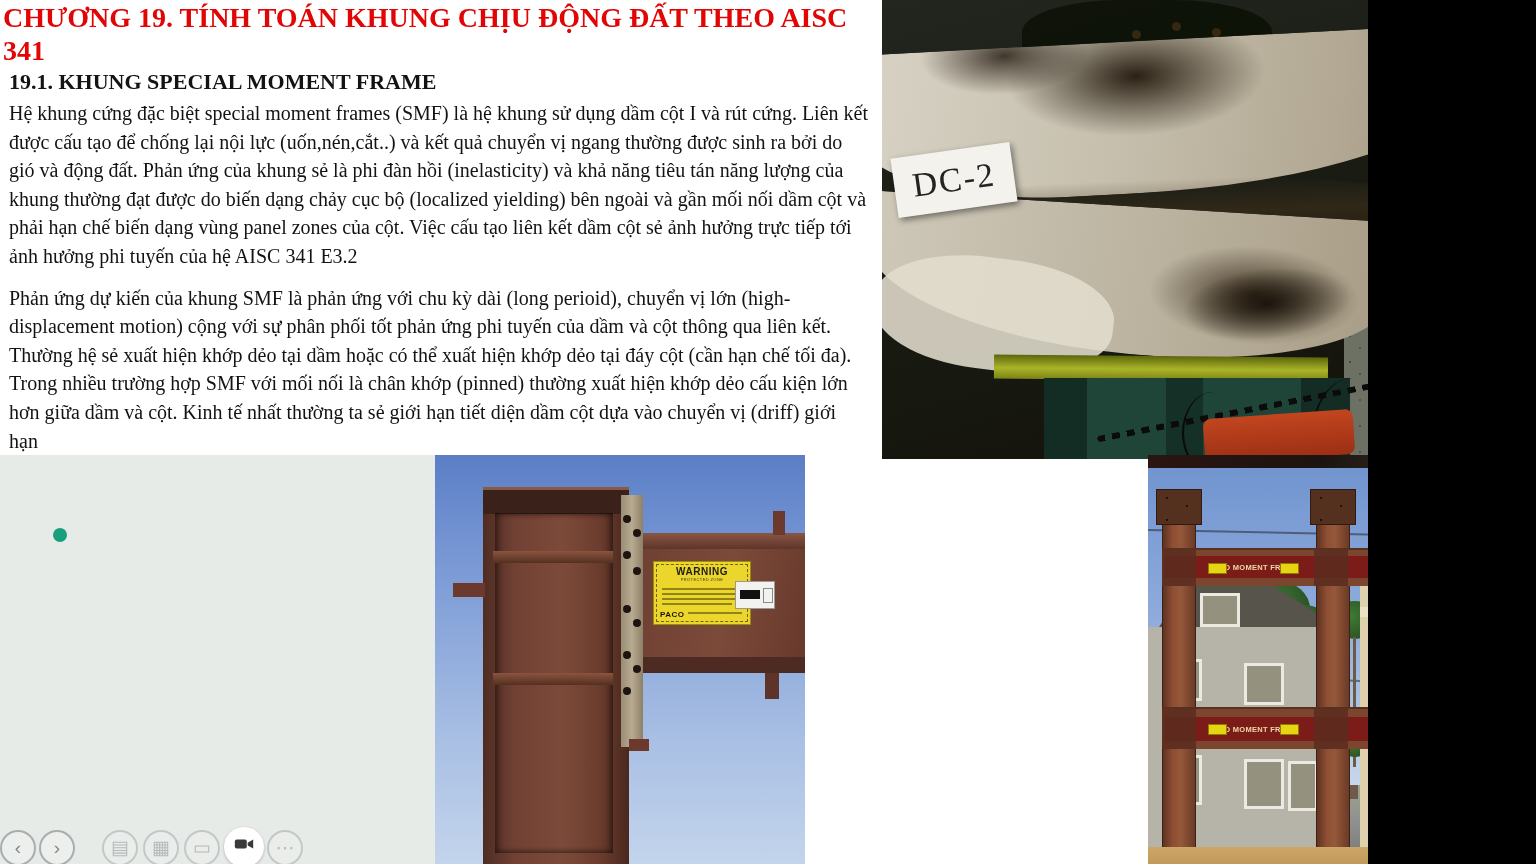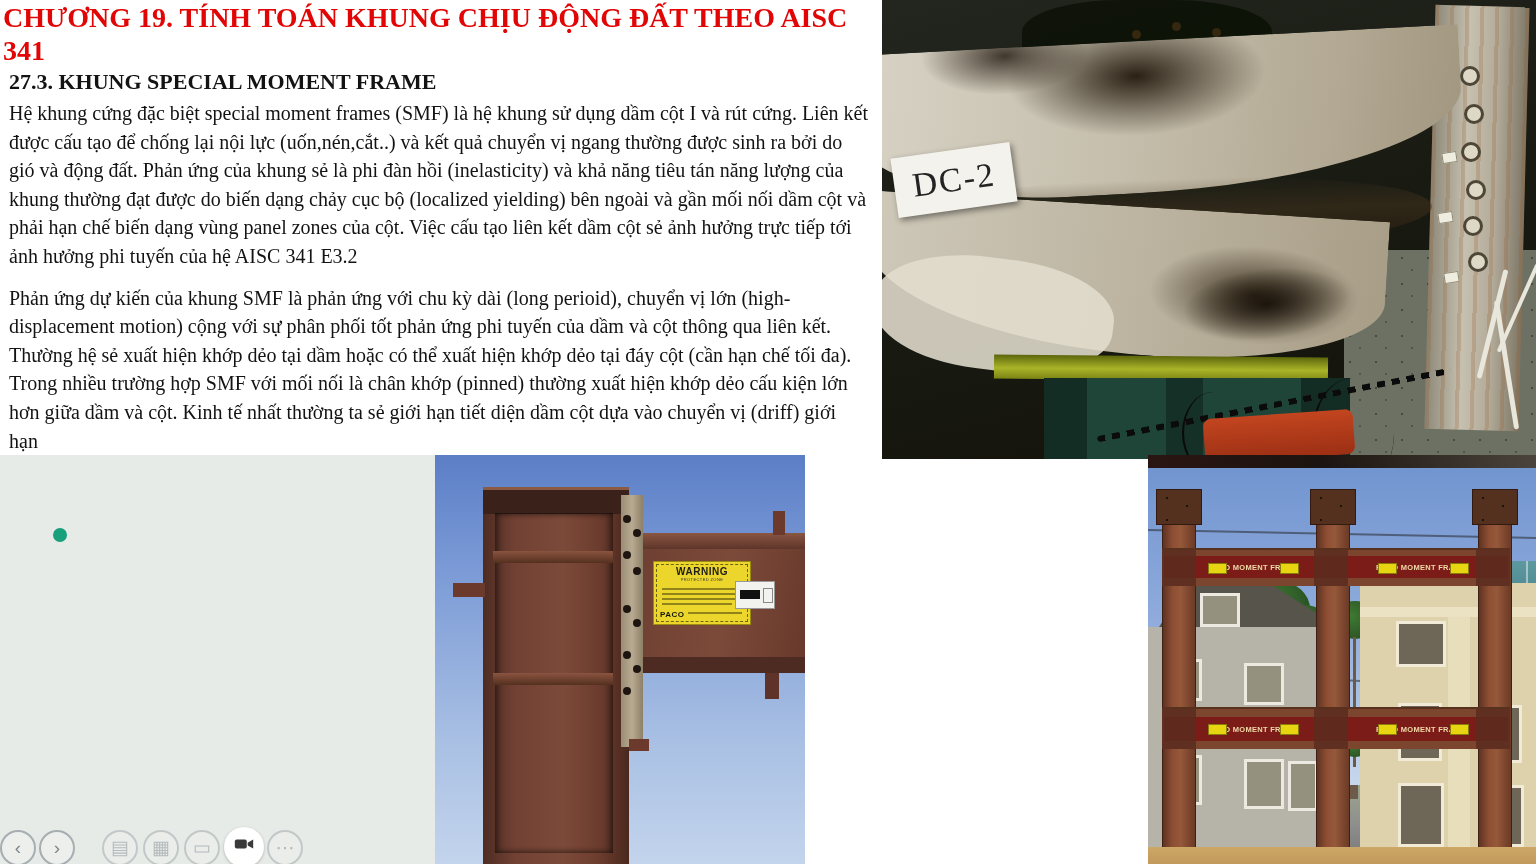--- a/index.html
+++ b/index.html
@@ -1,16 +1,16 @@
 <!DOCTYPE html>
 <html><head>
 <meta charset="utf-8">
 <style>
   html,body{margin:0;padding:0;background:#000;}
-  .stage{position:relative;width:1536px;height:864px;overflow:hidden;background:#fff;
+  .stage{position:relative;width:1368px;height:864px;overflow:hidden;background:#fff;
          font-family:"Liberation Sans","DejaVu Sans",sans-serif;}
   .abs{position:absolute;}
   
   .slide{left:0;top:0;width:882px;height:455px;background:#ffffff;overflow:hidden;}
   .slide-inner{position:absolute;left:3px;top:0;width:866px;
                font-family:"Liberation Serif","DejaVu Serif",serif;color:#131313;}
   .s-title{font-size:28px;font-weight:bold;color:#e20505;line-height:33px;margin:1px 0 2px 0;}
   .s-head{font-size:22px;font-weight:bold;margin:2px 0 4px 6px;}
   .s-para{font-size:20px;line-height:28.6px;margin:0 0 13px 6px;text-align:left;}
   
@@ -120,21 +120,21 @@
   .pbtn svg{width:22px;height:22px;margin-top:4px;fill:#3a3a3a;}
 </style>
 </head>
 <body>
 
 <div class="stage">
 
   <div class="abs slide">
     <div class="slide-inner">
       <div class="s-title" style="color: rgb(226, 5, 5);">CHƯƠNG 19. TÍNH TOÁN KHUNG CHỊU ĐỘNG ĐẤT THEO AISC 341</div>
-      <div class="s-head">27.3. KHUNG SPECIAL MOMENT FRAME</div>
+      <div class="s-head">19.1. KHUNG SPECIAL MOMENT FRAME</div>
       <p class="s-para">Hệ khung cứng đặc biệt  special moment frames (SMF) là hệ khung sử dụng dầm cột I và rút cứng. Liên kết được cấu tạo để chống lại nội lực (uốn,nén,cắt..) và kết quả chuyển vị ngang thường được sinh ra bởi do gió và động đất. Phản ứng của khung sẻ là phi đàn hồi (inelasticity) và khả năng tiêu tán năng lượng của khung thường đạt được do biến dạng chảy cục bộ (localized yielding) bên ngoài và gần mối nối dầm cột và phải hạn chế biến dạng vùng panel zones của cột. Việc cấu tạo liên kết dầm cột sẻ ảnh hưởng trực tiếp tới ảnh hưởng phi tuyến của hệ AISC 341 E3.2</p>
       <p class="s-para">Phản ứng dự kiến của khung SMF là phản ứng với chu kỳ dài (long perioid), chuyển vị lớn (high-displacement motion) cộng với sự phân phối tốt phản ứng phi tuyến của dầm và cột thông qua liên kết. Thường hệ sẻ xuất hiện khớp dẻo tại dầm hoặc có thể xuất hiện khớp dẻo tại đáy cột (cần hạn chế tối đa). Trong nhiều trường hợp SMF với mối nối là chân khớp (pinned) thường xuất hiện khớp dẻo cấu kiện lớn hơn giữa dầm và cột. Kinh tế nhất thường ta sẻ giới hạn tiết diện dầm cột dựa vào chuyển vị (driff) giới hạn</p>
     </div>
   </div>
 
   <div class="abs dc2">
     <div class="abs topdark"></div>
     <div class="abs concrete"></div>
     <div class="abs colflange"></div>
     <div class="abs rust"></div>

